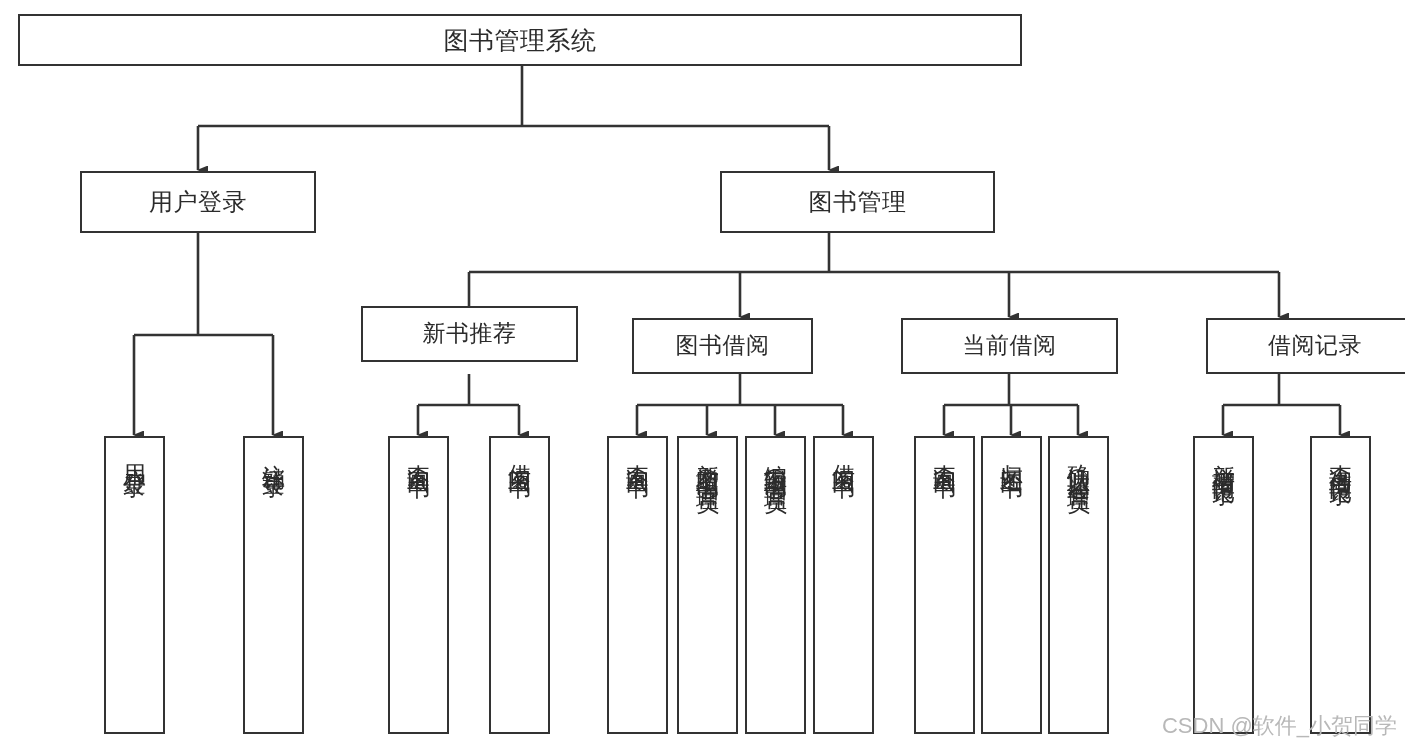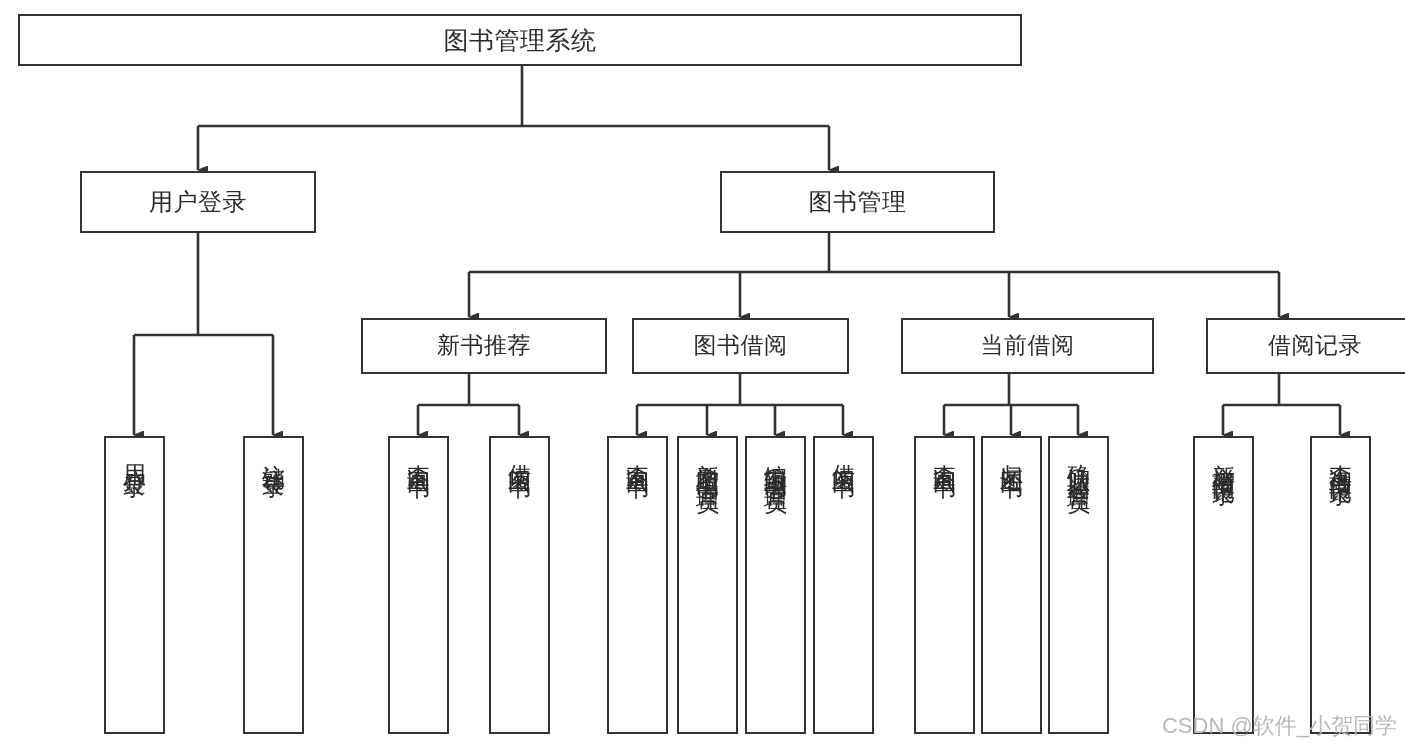--- a/index.html
+++ b/index.html
@@ -117,27 +117,27 @@
     <span class="node-label">图书管理系统</span>
   </div>
 
   <div class="node level-1" style="left: 80px; top: 171px; width: 236px; height: 62px;">
     <span class="node-label">用户登录</span>
   </div>
   <div class="node level-1" style="left: 712px; top: 171px; width: 275px; height: 62px; margin-left: 8px;">
     <span class="node-label">图书管理</span>
   </div>
 
-  <div class="node level-2" style="left: 361px; top: 318px; width: 246px; height: 56px;">
+  <div class="node level-2" style="left: 361px; top: 306px; width: 217px; height: 56px;">
     <span class="node-label">新书推荐</span>
   </div>
-  <div class="node level-2" style="left: 632px; top: 318px; width: 217px; height: 56px;">
+  <div class="node level-2" style="left: 632px; top: 318px; width: 181px; height: 56px;">
     <span class="node-label">图书借阅</span>
   </div>
-  <div class="node level-2" style="left: 901px; top: 318px; width: 253px; height: 56px;">
+  <div class="node level-2" style="left: 901px; top: 318px; width: 217px; height: 56px;">
     <span class="node-label">当前借阅</span>
   </div>
   <div class="node level-2" style="left: 1170px; top: 318px; width: 218px; height: 56px; margin-left: 36px;">
     <span class="node-label">借阅记录</span>
   </div>
 
   <div class="node vertical" style="left: 104px; top: 436px; width: 61px; height: 298px;">
     <span class="node-label">用户登录</span>
   </div>
   <div class="node vertical" style="left: 243px; top: 436px; width: 61px; height: 298px;">

